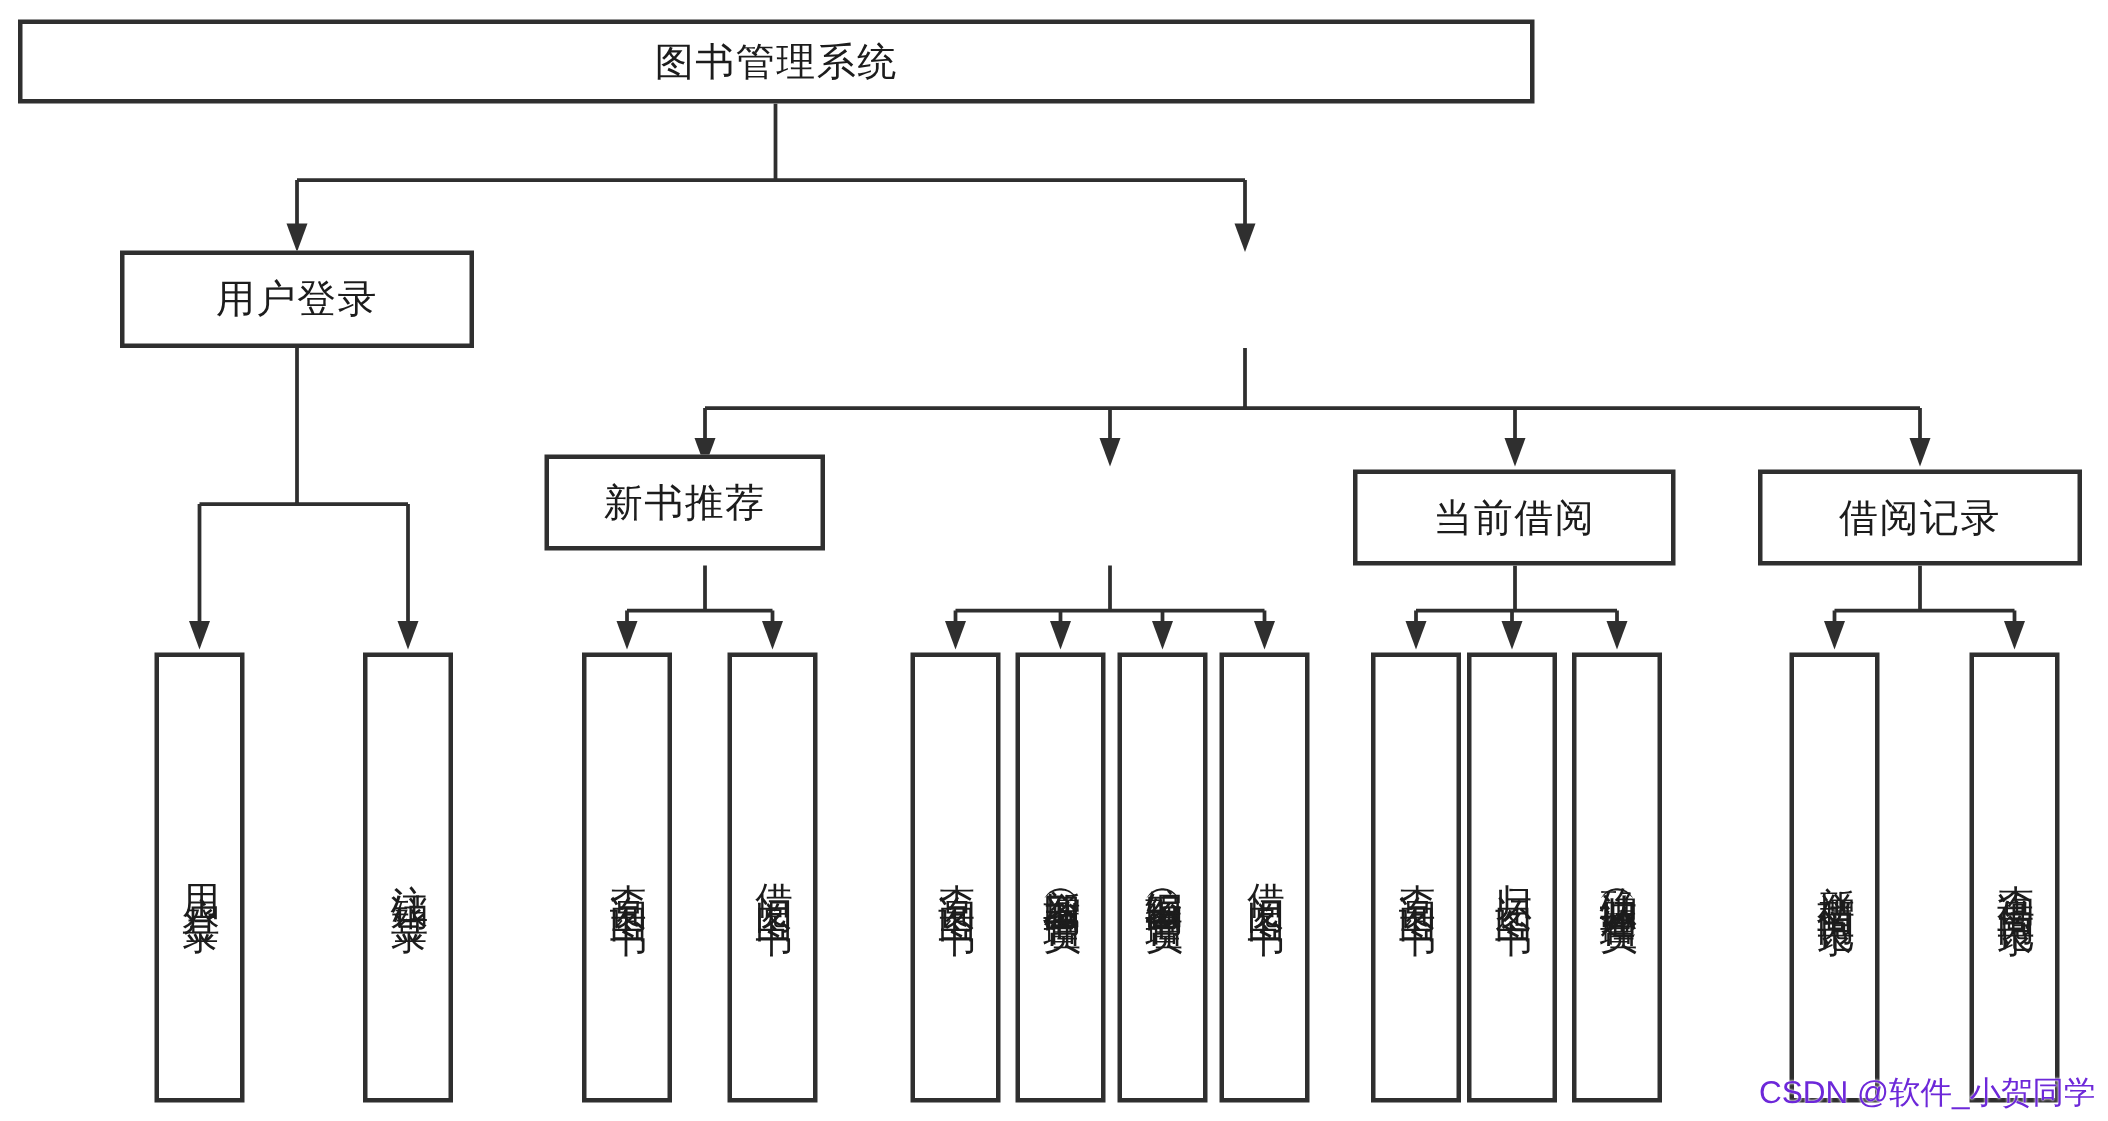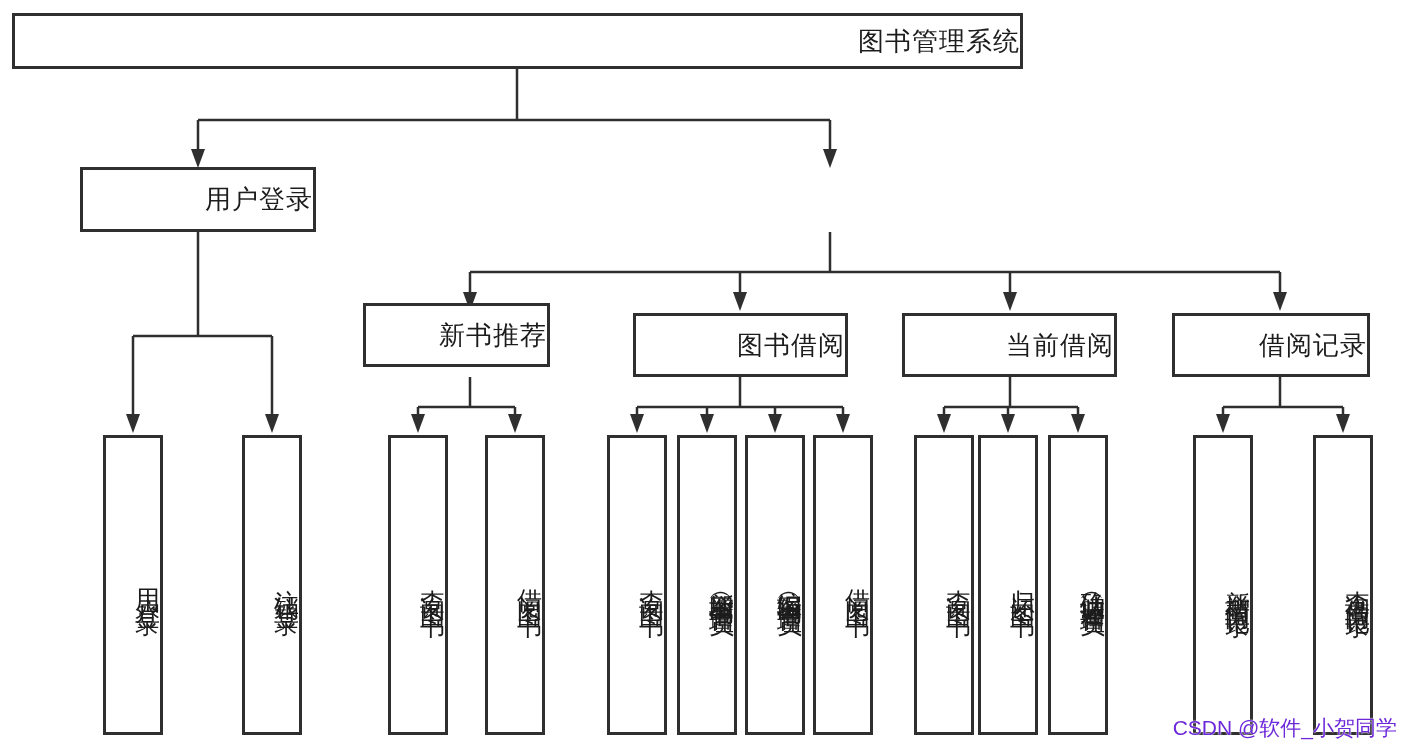--- a/index.html
+++ b/index.html
@@ -7,21 +7,21 @@
     position:relative;
     width:1405px; height:747px;
     background:#ffffff;
     font-family:"Liberation Sans","DejaVu Sans",sans-serif;
     overflow:hidden;
   }
   .wires { position:absolute; left:0; top:0; width:1405px; height:747px; pointer-events:none; }
   .box {
     position:absolute; box-sizing:border-box;
     background:#ffffff; border:3px solid #2f2f2f;
-    display:flex; align-items:center; justify-content:flex-end;
+    display:flex; align-items:center; justify-content:center;
     color:#1c1c1c; z-index:2;
   }
   .hlabel { font-size:26px; letter-spacing:1px; white-space:nowrap; }
   .vleaf .vtext {
     writing-mode:vertical-rl; text-orientation:mixed;
     font-size:25px; line-height:1; white-space:nowrap;
   }
   .v4 { letter-spacing:8px; }
   .v6 { letter-spacing:5px; }
   .v9 { letter-spacing:3px; }
@@ -81,27 +81,24 @@
     <span class="hlabel">图书管理系统</span>
   </div>
 
   <div class="box" style="left:80px; top:167px; width:236px; height:65px;">
     <span class="hlabel">用户登录</span>
   </div>
 
   <div class="box" style="left:363px; top:303px; width:187px; height:64px;">
     <span class="hlabel">新书推荐</span>
   </div>
-  <div class="box" style="left:633px; top:313px; width:215px; height:64px;">
-    <span class="hlabel">图书借阅</span>
-  </div>
   <div class="box" style="left:902px; top:313px; width:215px; height:64px;">
     <span class="hlabel">当前借阅</span>
   </div>
-  <div class="box" style="left:1172px; top:313px; width:198px; height:64px;">
+  <div class="box" style="left:1172px; top:313px; width:216px; height:64px;">
     <span class="hlabel">借阅记录</span>
   </div>
 
   <div class="box vleaf" style="left:103px; top:435px; width:60px; height:300px;">
     <span class="vtext v4">用户登录</span>
   </div>
   <div class="box vleaf" style="left:242px; top:435px; width:60px; height:300px;">
     <span class="vtext v4">注销登录</span>
   </div>
 

